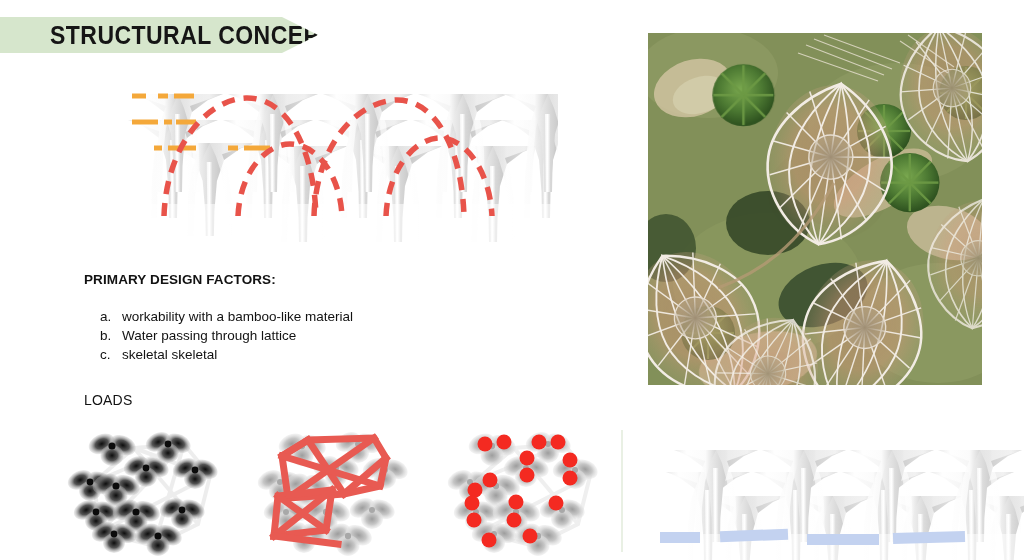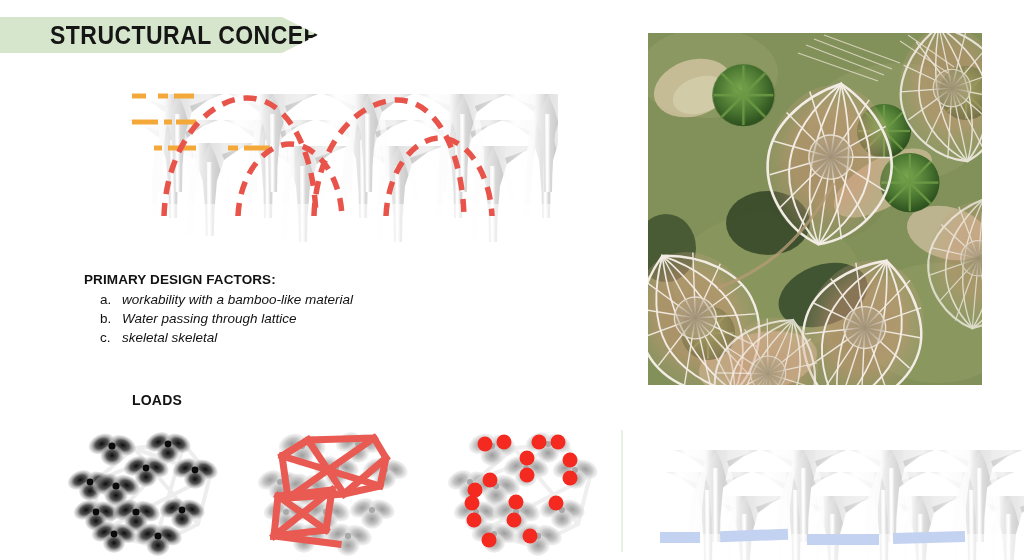--- a/index.html
+++ b/index.html
@@ -61,52 +61,51 @@
   .factors-block {
     position: absolute;
     left: 84px;
     top: 272px;
     width: 420px;
   }
   .factors-heading {
     font-size: 13.5px;
     font-weight: bold;
     color: #121212;
-    margin: 0 0 3px 0;
+    margin: 0 0 20px 0;
     letter-spacing: 0.1px;
   }
   .factors-list {
     list-style: none;
     margin: 0;
     padding: 0;
   }
   .factors-list li {
     display: flex;
     font-size: 13.5px;
     line-height: 19px;
     color: #121212;
   }
   .factor-marker {
     width: 38px;
     flex: 0 0 38px;
     padding-left: 16px;
     box-sizing: border-box;
   }
-  .factor-text { flex: 1 1 auto; font-style: italic; }
+  .factor-text { flex: 1 1 auto; }
 
   
   .loads-label {
     position: absolute;
     left: 84px;
     top: 392px;
     font-size: 14px;
-    font-weight: bold;
+    font-weight: normal;
     color: #121212;
     letter-spacing: 0.2px;
-    margin-left: 48px;
   }
 
   
   .aerial-panel {
     position: absolute;
     left: 648px;
     top: 33px;
     width: 334px;
     height: 352px;
     overflow: hidden;

